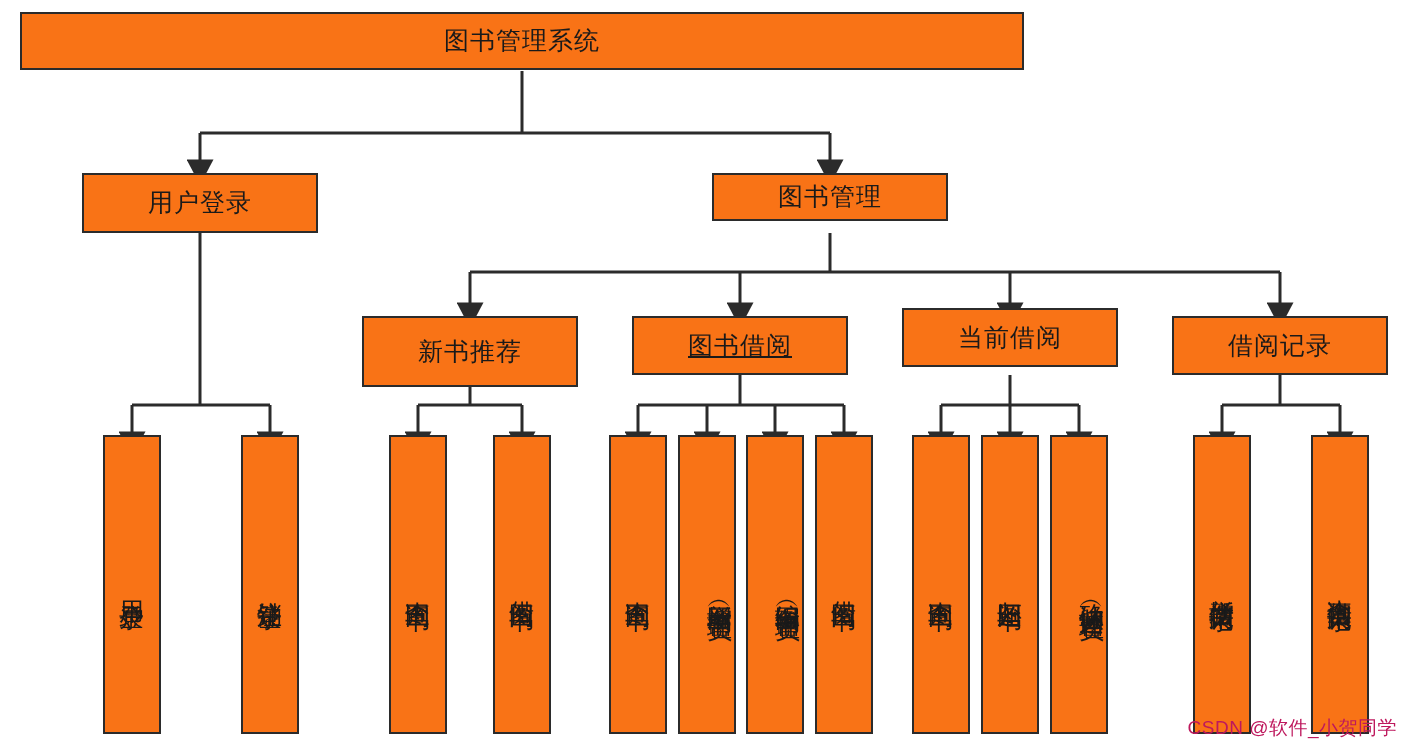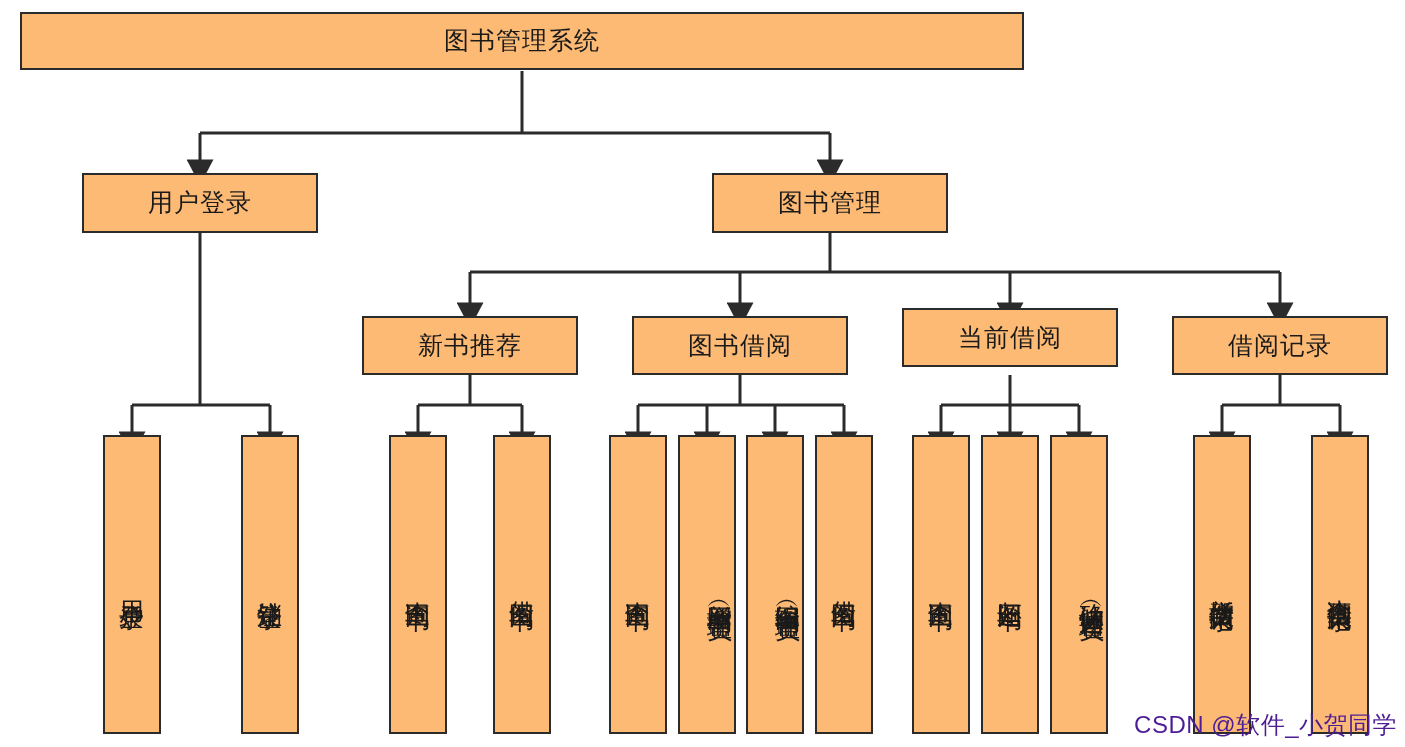--- a/index.html
+++ b/index.html
@@ -22,21 +22,21 @@
     position: absolute;
     left: 0;
     top: 0;
     width: 1405px;
     height: 747px;
     pointer-events: none;
   }
   .node {
     position: absolute;
     box-sizing: border-box;
-    background: #fdba74;
+    background: #f97316;
     border: 2.5px solid #2b2b2b;
     display: flex;
     align-items: center;
     justify-content: center;
     color: #1a1a1a;
   }
   .node-h {
     font-size: 25px;
     letter-spacing: 1px;
     line-height: 1.1;
@@ -53,22 +53,22 @@
     padding-top: 16px;
   }
   .node-v.short {
     align-items: center;
     padding-top: 0;
   }
   .watermark {
     position: absolute;
     right: 8px;
     bottom: 6px;
-    font-size: 24px;
-    color: #4c1d95;
+    font-size: 19px;
+    color: #be185d;
     white-space: nowrap;
     letter-spacing: 0.5px;
   }
 </style>
 </head>
 <body>
 
 <div id="diagram-root">
 
   <svg id="edge-layer" viewBox="0 0 1405 747" width="1405" height="747" xmlns="http://www.w3.org/2000/svg">
@@ -121,28 +121,28 @@
     </g>
   </svg>
 
   <div class="node node-h" style="left:20px; top:12px; width:1004px; height:58px;">
     <span>图书管理系统</span>
   </div>
 
   <div class="node node-h" style="left:82px; top:173px; width:236px; height:60px;">
     <span>用户登录</span>
   </div>
-  <div class="node node-h" style="left:712px; top:173px; width:236px; height:60px;">
+  <div class="node node-h" style="left:712px; top:173px; width:236px; height:48px;">
     <span>图书管理</span>
   </div>
 
-  <div class="node node-h" style="left:362px; top:316px; width:216px; height:59px;">
+  <div class="node node-h" style="left:362px; top:316px; width:216px; height:71px;">
     <span>新书推荐</span>
   </div>
-  <div class="node node-h" style="left:632px; top:316px; width:216px; height:59px;">
+  <div class="node node-h" style="left:632px; top:316px; width:216px; height:59px;text-decoration:underline;">
     <span>图书借阅</span>
   </div>
   <div class="node node-h" style="left:902px; top:308px; width:216px; height:59px;">
     <span>当前借阅</span>
   </div>
   <div class="node node-h" style="left:1172px; top:316px; width:216px; height:59px;text-align:center;">
     <span>借阅记录</span>
   </div>
 
   <div class="node node-v short" style="left:103px; top:435px; width:58px; height:299px;">

